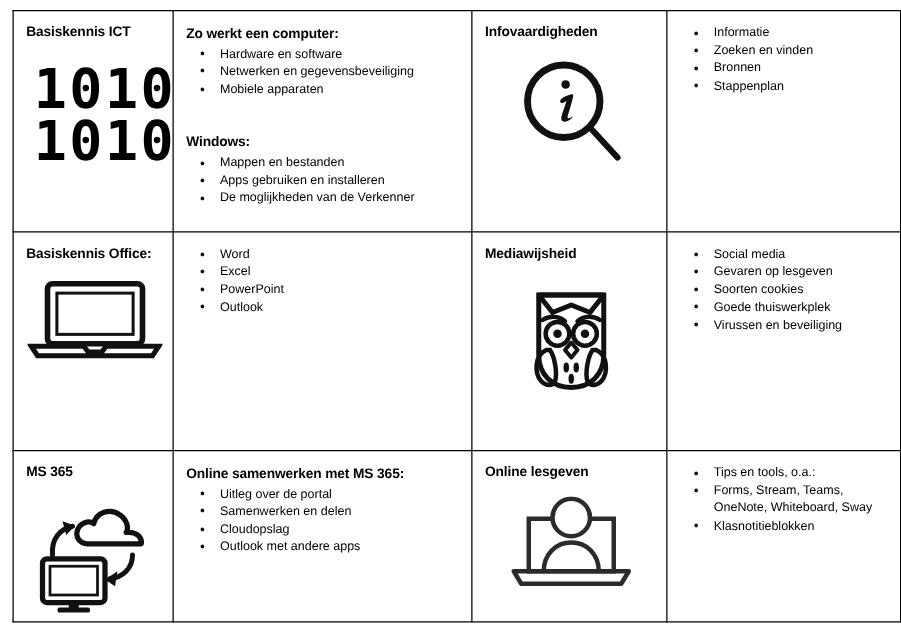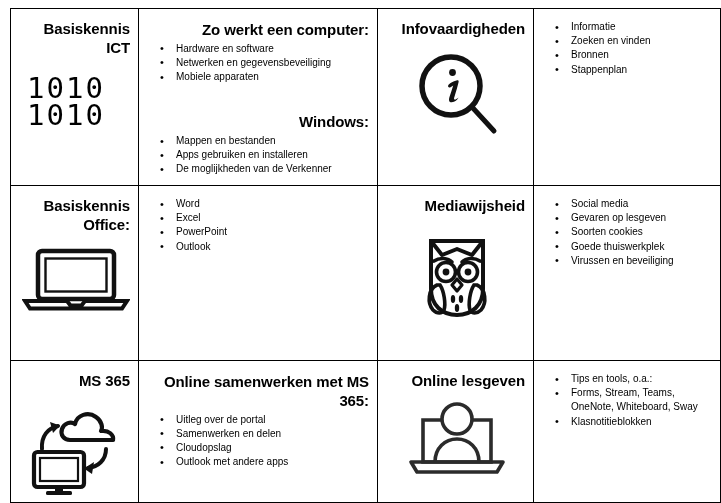--- a/index.html
+++ b/index.html
@@ -51,25 +51,24 @@
   .cell-inner {
     box-sizing: border-box;
     height: 100%;
     padding: 11px 8px 6px 10px;
     display: flex;
     flex-direction: column;
   }
 
   .cell-heading {
     font-weight: bold;
-    font-size: 15px;
+    font-size: 11px;
     line-height: 1.25;
     letter-spacing: -0.1px;
     margin: 0 0 2px 0;
-    text-align: right;
   }
 
   .cell-heading.spaced-top {
     margin-top: 28px;
   }
 
   ul.bullets {
     list-style: none;
     margin: 0;
     padding: 0;
@@ -105,24 +104,24 @@
     padding-left: 2px;
   }
   .icon-wrap.center-h {
     justify-content: center;
     padding-left: 0;
   }
   .icon-wrap svg { display: block; }
 
   .binary-glyph {
     font-family: "DejaVu Sans Mono", monospace;
-    font-size: 29px;
+    font-size: 44px;
     line-height: 0.95;
     letter-spacing: 2px;
-    font-weight: 400;
+    font-weight: 700;
     padding-top: 6px;
     padding-left: 4px;
   }
   .binary-glyph div { white-space: pre; }
 </style>
 </head>
 <body>
 
 <div class="sheet">
   <table class="matrix">

